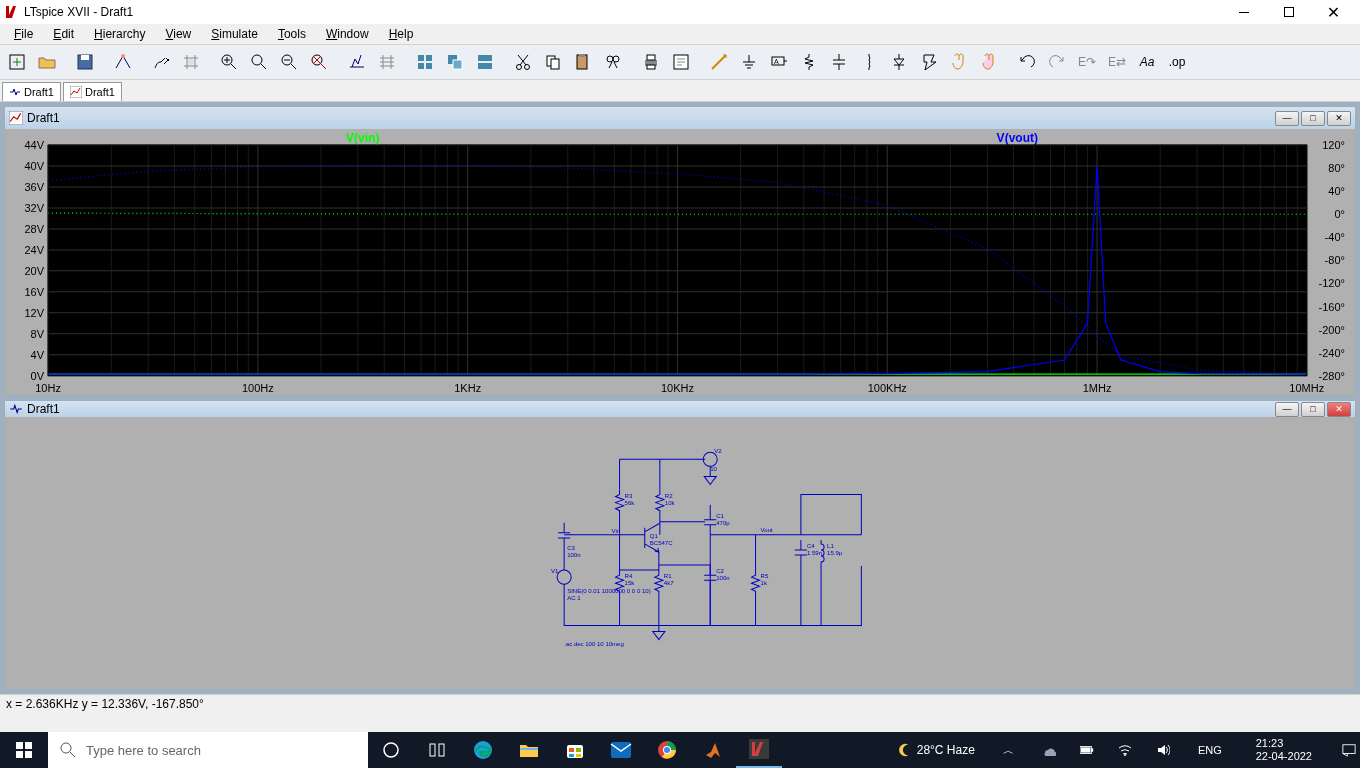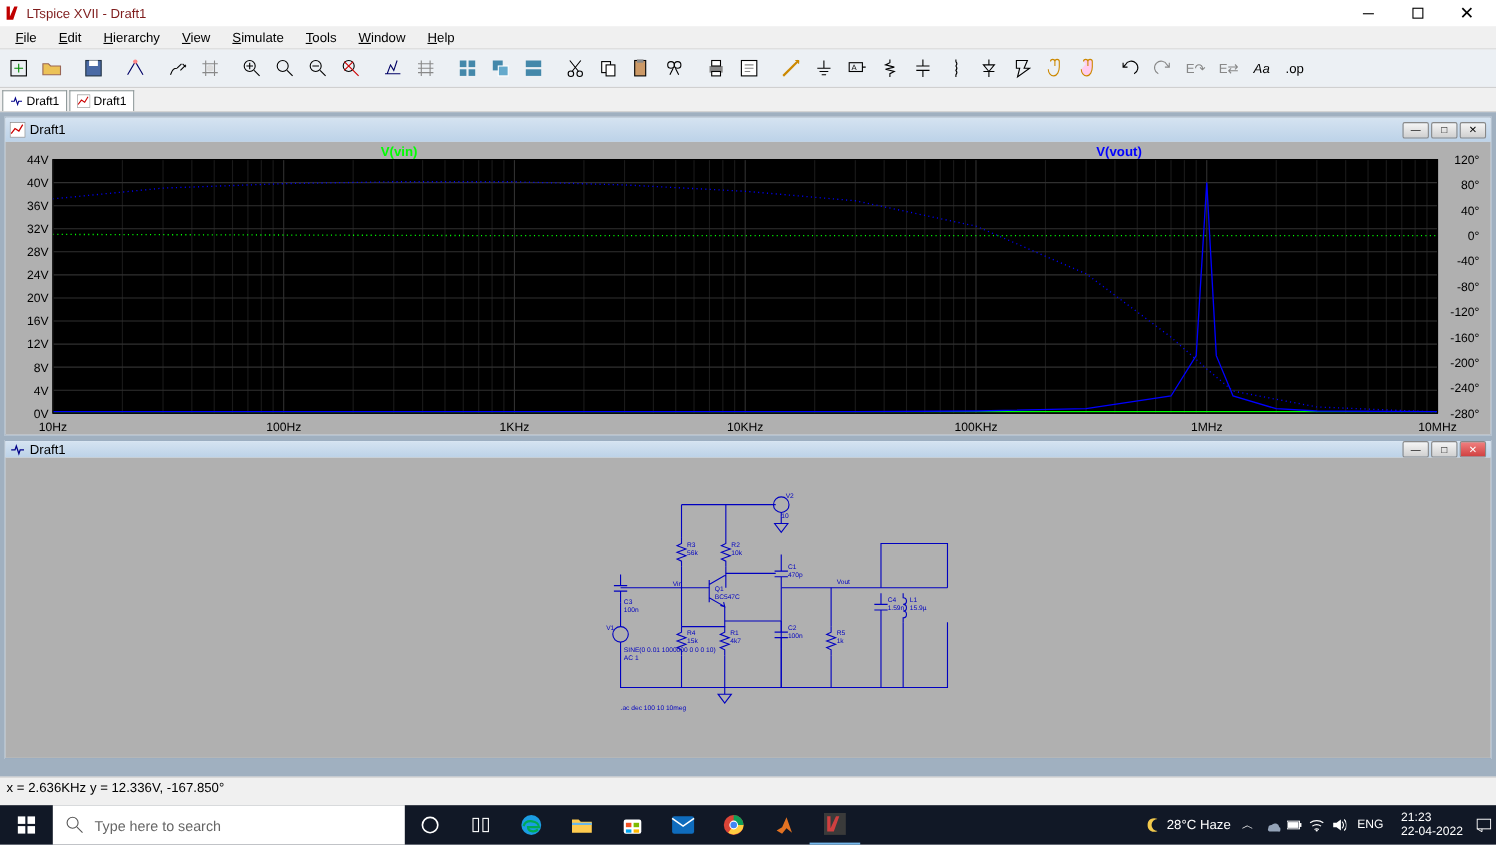--- a/index.html
+++ b/index.html
@@ -1,20 +1,20 @@
 <!DOCTYPE html>
 <html><head>
 <meta charset="utf-8">
 <style>
 * { margin: 0; padding: 0; box-sizing: border-box; font-family: "Segoe UI", Tahoma, sans-serif; }
 body { background: #f0f0f0; width: 1360px; height: 768px; overflow: hidden; position: relative; }
 
 .titlebar { height: 24px; background: #fff; display: flex; align-items: center; padding: 0 4px; }
 .titlebar .icon { width: 16px; height: 16px; margin-right: 4px; }
-.titlebar .title { font-size: 12px; color: #7f1d1d; }
+.titlebar .title { font-size: 12px; color: #000000; }
 .titlebar .spacer { flex: 1; }
 .win-controls { display: flex; gap: 0; height:24px; }
 .win-controls div { width: 45px; display: flex; align-items: center; justify-content: center; font-size: 12px;}
 .win-controls .min::after{content:"";width:10px;height:1px;background:#000;}
 .win-controls .max::after{content:"";width:10px;height:10px;border:1px solid #000;box-sizing:border-box;}
 .win-controls .cls{font-size:16px;}
 
 .menubar { height: 21px; background: #f0f0f0; display: flex; align-items: center; padding: 0 4px; border-bottom: 1px solid #d4d4d4; }
 .menubar .menu { font-size: 12px; padding: 2px 10px; }
 .menubar .menu u { text-decoration: underline; }
@@ -36,29 +36,29 @@
 .mdi-title .btns {display:flex;gap:2px;}
 .mdi-title .btns div{width:24px;height:15px;background:linear-gradient(#f5f5f5,#d0d0d0);border:1px solid #888;border-radius:2px;display:flex;align-items:center;justify-content:center;font-size:9px;}
 .mdi-title .btns .cls{background:linear-gradient(#f08080,#d04040);color:#fff;}
 .mdi-title .ti{width:14px;height:14px;}
 
 .plot-wrap{flex:1;background:#b0b0b0;position:relative;}
 .plot{position:absolute;top:2px;left:8px;right:8px;bottom:2px;}
 
 .schem-wrap{flex:1;background:#b0b0b0;}
 
-.statusbar{position:absolute;bottom:40px;left:0;right:0;height:22px;background:#f0f0f0;padding:2px 6px;font-size:12px;border-top:1px solid #d0d0d0;}
+.statusbar{position:absolute;bottom:52px;left:0;right:0;height:22px;background:#f0f0f0;padding:2px 6px;font-size:12px;border-top:1px solid #d0d0d0;}
 
 .taskbar{position:absolute;bottom:0;left:0;right:0;height:36px;background:#111826;display:flex;align-items:center;color:#fff;}
 .taskbar .start{width:48px;height:36px;display:flex;align-items:center;justify-content:center;}
 .taskbar .search{background:#fff;height:36px;width:320px;display:flex;align-items:center;color:#666;font-size:13px;padding:0 12px;gap:10px;}
 .taskbar .tbicon{width:46px;height:36px;display:flex;align-items:center;justify-content:center;}
 .taskbar .tbicon.active{border-bottom:2px solid #76b9ed;}
 .taskbar .spacer{flex:1;}
-.taskbar .tray{display:flex;align-items:center;gap:6px;font-size:11px;padding-right:4px;}
+.taskbar .tray{display:flex;align-items:center;gap:24px;font-size:11px;padding-right:4px;}
 .taskbar .tray .wx{display:flex;align-items:center;gap:4px;font-size:12px;}
 .taskbar .clock{text-align:left;line-height:1.2;font-size:11px;padding:0 6px;}
 .taskbar .tray svg{width:14px;height:14px;}
 
 .schematic-svg text{font-family:Tahoma,sans-serif;}
 </style>
 </head>
 <body>
 
 <div class="titlebar">

